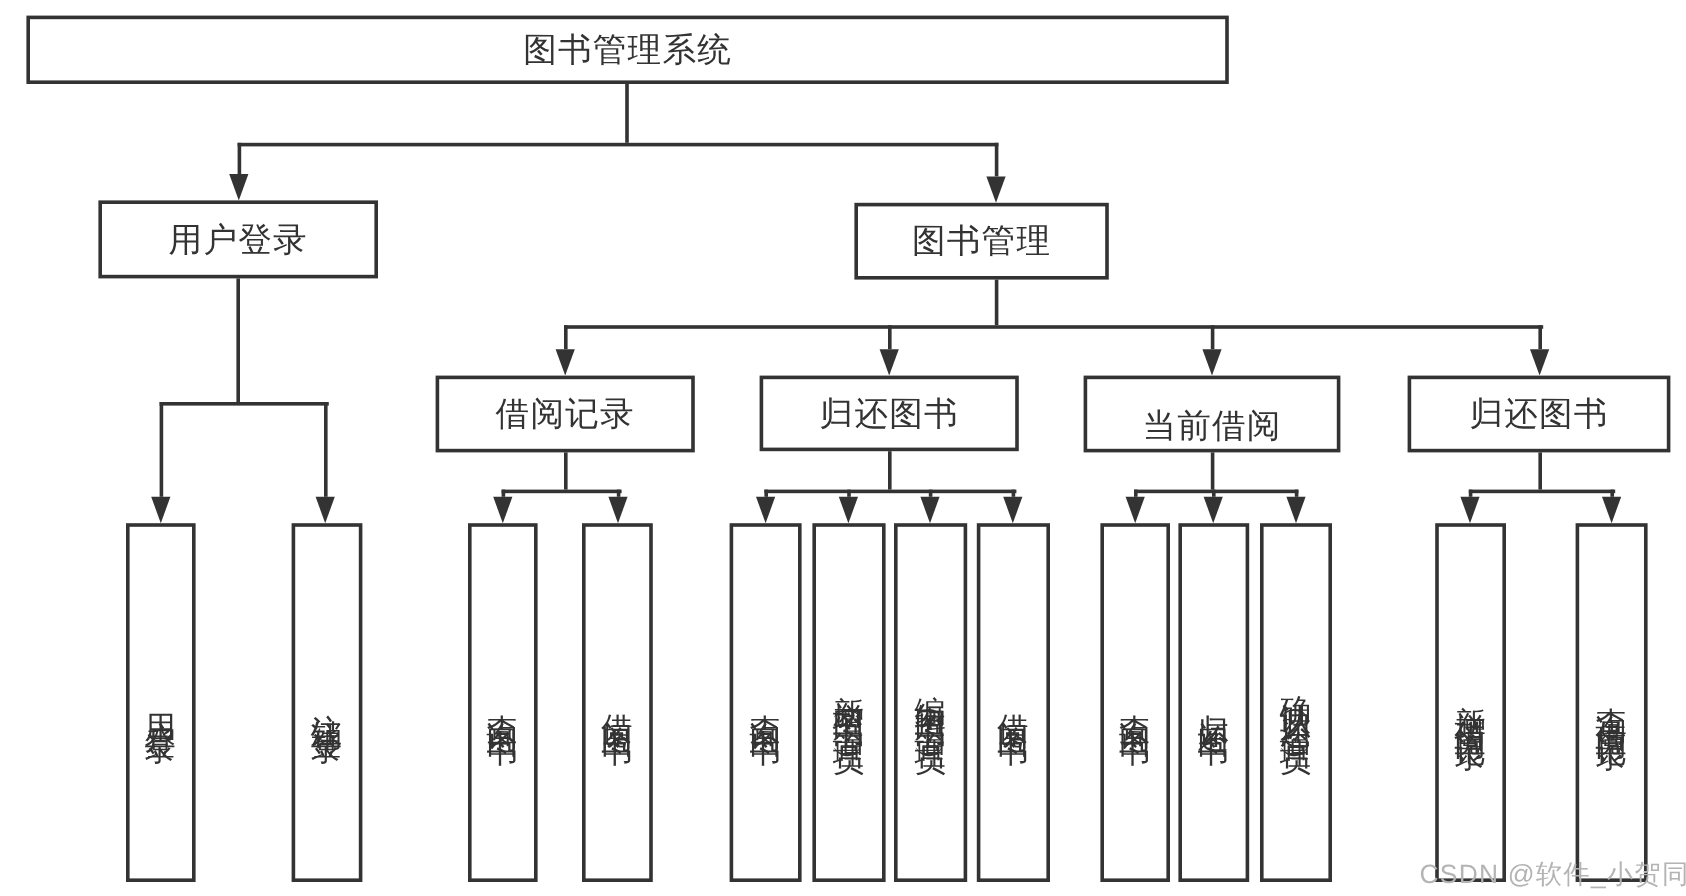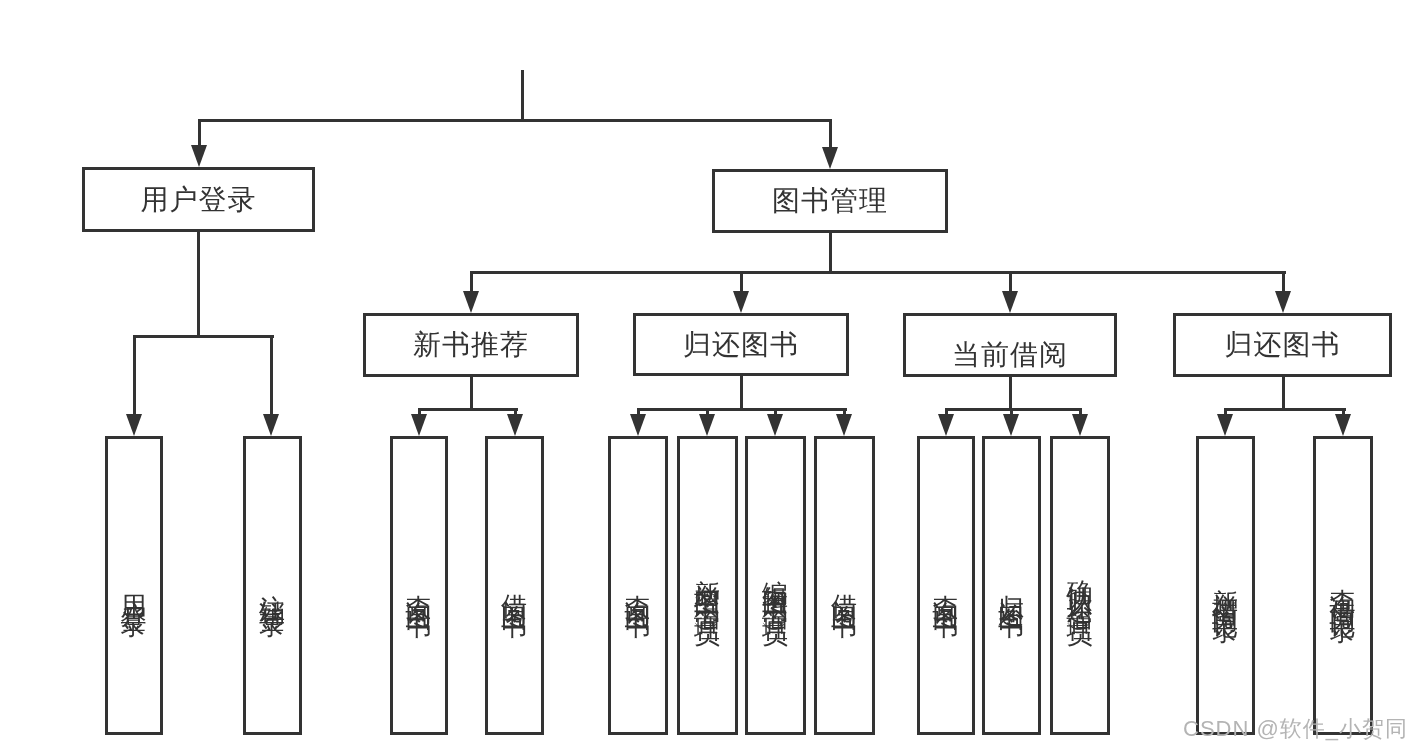--- a/index.html
+++ b/index.html
@@ -51,32 +51,35 @@
     letter-spacing:1px;
     z-index:20;
     white-space:nowrap;
   }
 </style>
 </head>
 <body>
 
 <div id="stage">
 
+  <div class="box hbox" style="left:22px;top:13px;width:1002px;height:57px;">
+    <span>图书管理系统</span>
+  </div>
 
   <div class="vl" style="left:520.5px;top:70px;height:49px;"></div>
   <div class="hl" style="left:197.5px;top:119px;width:634px;"></div>
   <div class="vl" style="left:197.5px;top:119px;height:26px;"></div>
   <div class="ar" style="left:191px;top:145px;"></div>
   <div class="vl" style="left:828.5px;top:119px;height:28px;"></div>
   <div class="ar" style="left:822px;top:147px;"></div>
 
   <div class="box hbox" style="left:82px;top:167px;width:233px;height:65px;">
     <span>用户登录</span>
   </div>
-  <div class="box hbox" style="left:712px;top:169px;width:236px;height:64px;">
+  <div class="box hbox" style="left:712px;top:169px;width:212px;height:64px;">
     <span>图书管理</span>
   </div>
 
   <div class="vl" style="left:196.5px;top:232px;height:103px;"></div>
   <div class="hl" style="left:132.5px;top:335px;width:141px;"></div>
   <div class="vl" style="left:132.5px;top:335px;height:79px;"></div>
   <div class="ar" style="left:126px;top:414px;"></div>
   <div class="vl" style="left:269.5px;top:335px;height:79px;"></div>
   <div class="ar" style="left:263px;top:414px;"></div>
 
@@ -85,21 +88,21 @@
   <div class="vl" style="left:469.5px;top:271px;height:20px;"></div>
   <div class="ar" style="left:463px;top:291px;"></div>
   <div class="vl" style="left:739.5px;top:271px;height:20px;"></div>
   <div class="ar" style="left:733px;top:291px;"></div>
   <div class="vl" style="left:1008.5px;top:271px;height:20px;"></div>
   <div class="ar" style="left:1002px;top:291px;"></div>
   <div class="vl" style="left:1281.5px;top:271px;height:20px;"></div>
   <div class="ar" style="left:1275px;top:291px;"></div>
 
   <div class="box hbox" style="left:363px;top:313px;width:216px;height:64px;">
-    <span>新书推荐</span>
+    <span>借阅记录</span>
   </div>
   <div class="box hbox" style="left:633px;top:313px;width:216px;height:63px;">
     <span>归还图书</span>
   </div>
   <div class="box hbox" style="left:903px;top:313px;width:214px;height:64px;align-items:flex-end;">
     <span>当前借阅</span>
   </div>
   <div class="box hbox" style="left:1173px;top:313px;width:219px;height:64px;">
     <span>归还图书</span>
   </div>

